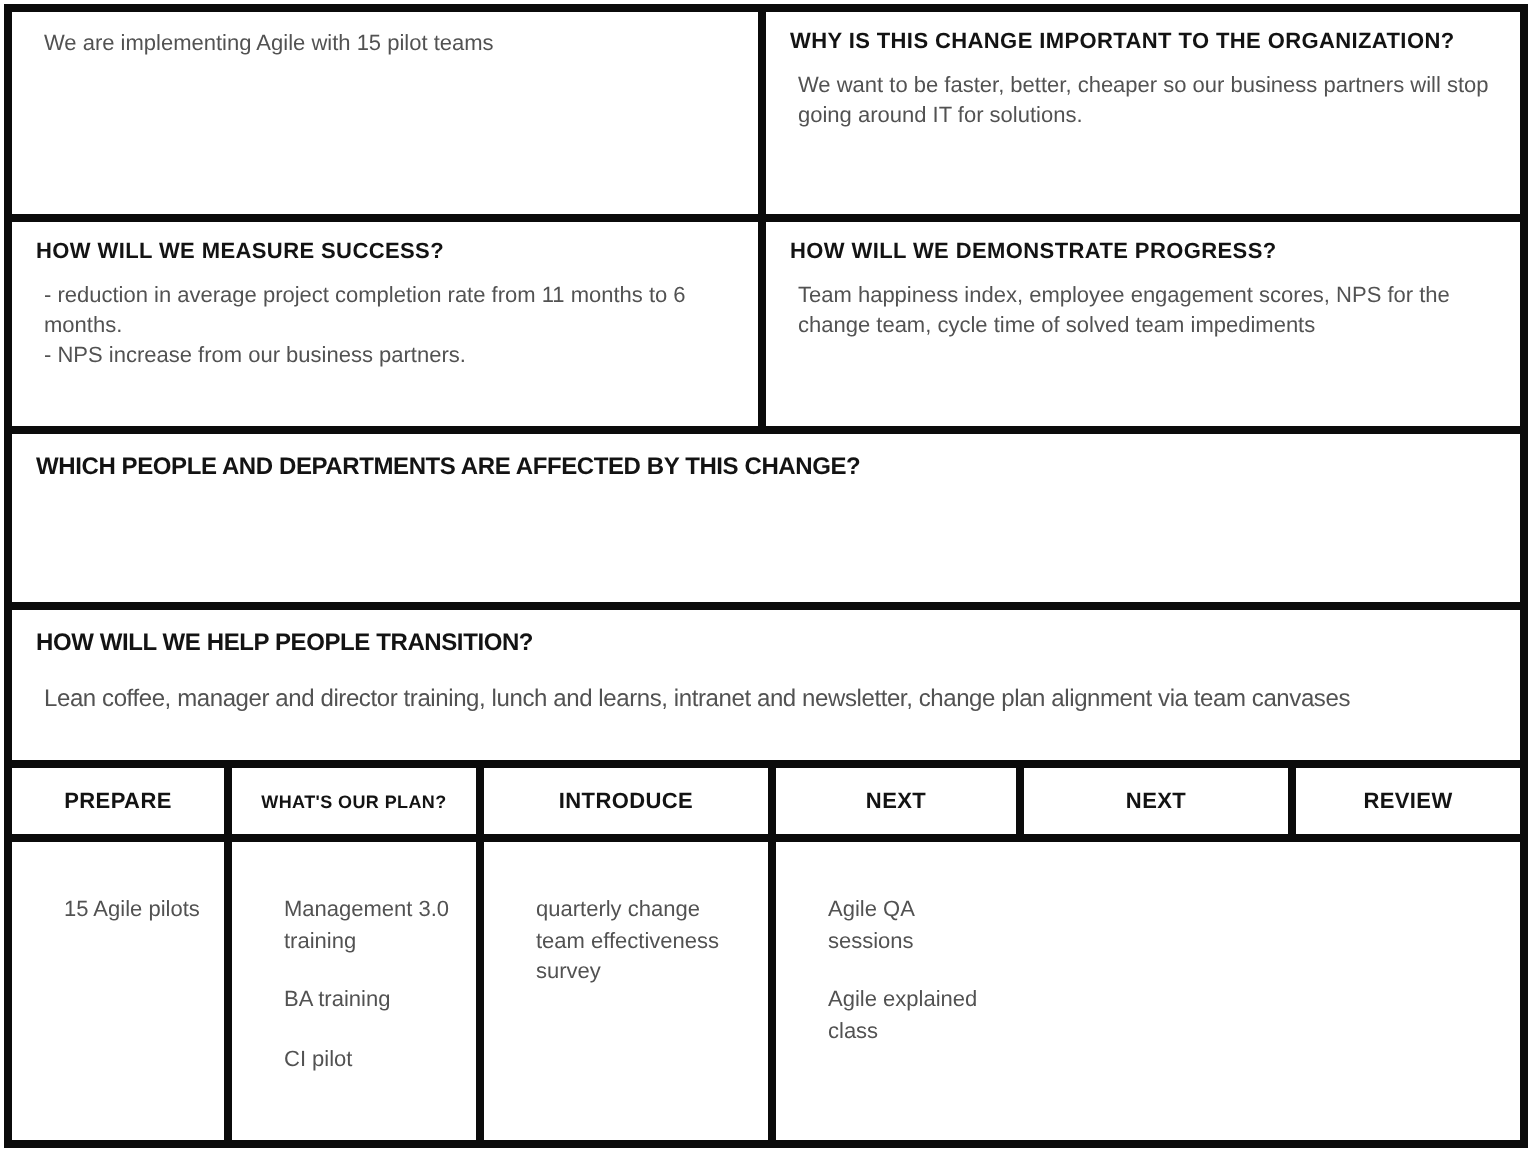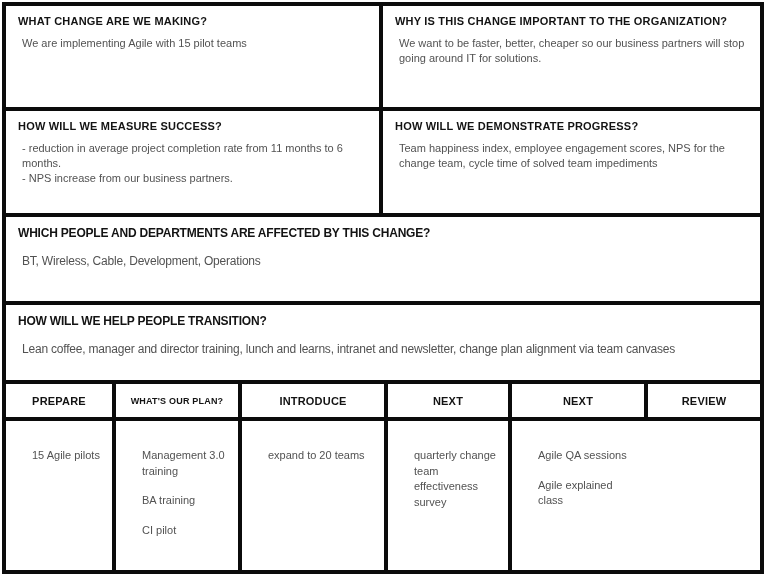--- a/index.html
+++ b/index.html
@@ -32,21 +32,20 @@
   .pc{box-sizing:border-box;border-right:4px solid #0b0b0b;padding:27px 12px 0 26px;overflow:hidden;}
   .pc p{font-size:11px;color:#525252;margin:0 0 14px 0;line-height:1.42;}
 </style>
 </head>
 <body>
 
 <div class="canvas">
 
   <div class="row" style="height:105px">
     <section class="cell half">
-      <h2>WHAT CHANGE ARE WE MAKING?</h2>
       <p class="bodytext">We are implementing Agile with 15 pilot teams</p>
     </section>
     <section class="cell half rightcol">
       <h2>WHY IS THIS CHANGE IMPORTANT TO THE ORGANIZATION?</h2>
       <p class="bodytext">We want to be faster, better, cheaper so our business partners will stop going around IT for solutions.</p>
     </section>
   </div>
 
   <div class="row" style="height:106px">
     <section class="cell half">
@@ -56,21 +55,20 @@
     </section>
     <section class="cell half rightcol">
       <h2>HOW WILL WE DEMONSTRATE PROGRESS?</h2>
       <p class="bodytext">Team happiness index, employee engagement scores, NPS for the change team, cycle time of solved team impediments</p>
     </section>
   </div>
 
   <div class="row" style="height:88px">
     <section class="cell full condensed gap-lg">
       <h2>WHICH PEOPLE AND DEPARTMENTS ARE AFFECTED BY THIS CHANGE?</h2>
-      <p class="bodytext">BT, Wireless, Cable, Development, Operations</p>
     </section>
   </div>
 
   <div class="row" style="height:79px">
     <section class="cell full condensed gap-lg">
       <h2>HOW WILL WE HELP PEOPLE TRANSITION?</h2>
       <p class="bodytext">Lean coffee, manager and director training, lunch and learns, intranet and newsletter, change plan alignment via team canvases</p>
     </section>
   </div>
 
@@ -86,23 +84,20 @@
   <div class="row last plan-grid">
     <div class="pc">
       <p>15 Agile pilots</p>
     </div>
     <div class="pc">
       <p>Management 3.0 training</p>
       <p>BA training</p>
       <p>CI pilot</p>
     </div>
     <div class="pc">
-      <p>expand to 20 teams</p>
-    </div>
-    <div class="pc">
       <p>quarterly change team effectiveness survey</p>
     </div>
     <div class="pc">
       <p>Agile QA sessions</p>
       <p>Agile explained class</p>
     </div>
   </div>
 
 </div>
 

